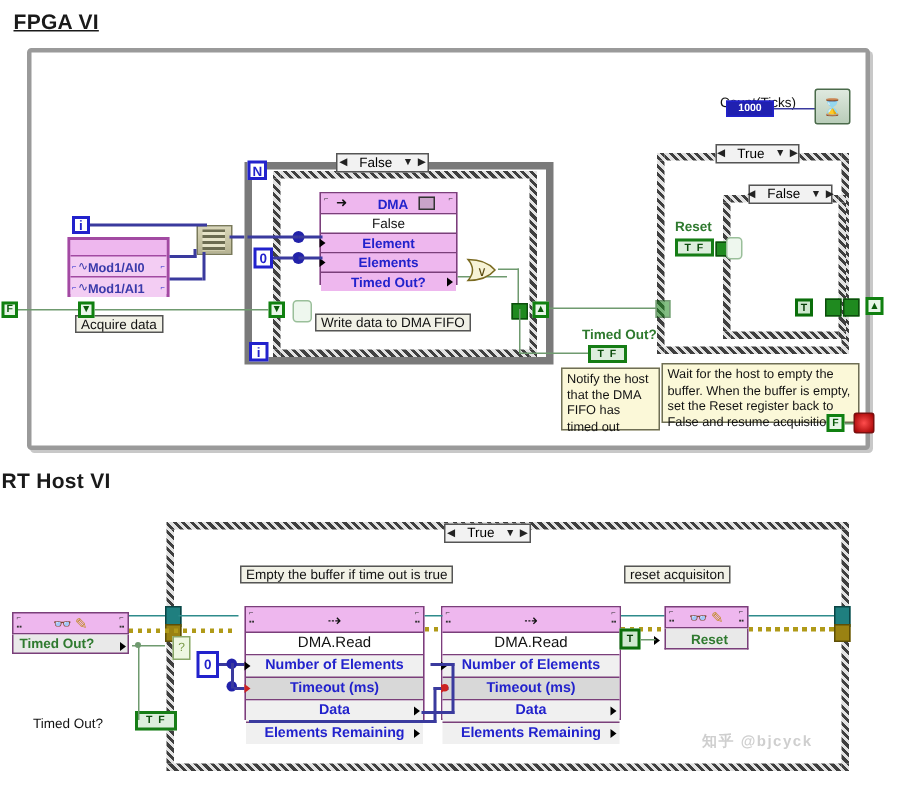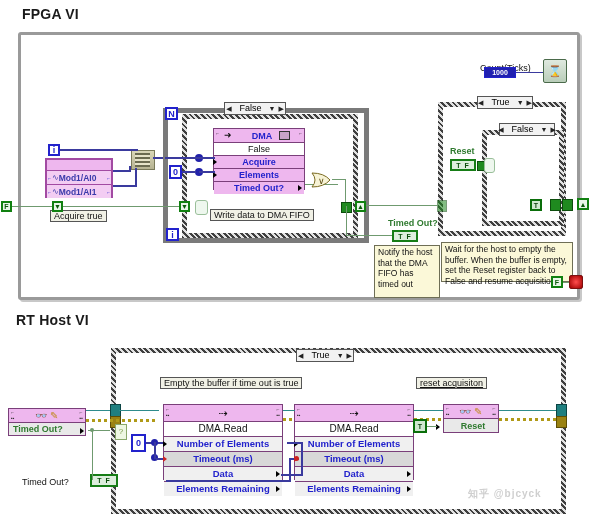--- a/index.html
+++ b/index.html
@@ -137,21 +137,21 @@
   .green-label{font-size:9px;color:#2f7a2f;font-weight:bold;white-space:nowrap;}
   .tiny-term{font-size:5px;color:#2222cc;}
   .watermark{
     font-size:10px;color:#cfcfcf;font-weight:bold;letter-spacing:1px;
     user-select:none;
   }
 </style>
 </head>
 <body>
 
-<div class="abs section-title" style="left:22px;top:6px;">FPGA VI</div>
+<div class="abs section-title" style="left:9px;top:6px;text-decoration:underline;">FPGA VI</div>
 
 <div class="abs diagram-frame" style="left:18px;top:32px;width:556px;height:262px;"></div>
 
 <div class="abs term-blue" style="left:48px;top:144px;width:12px;height:12px;">i</div>
 
 <div class="abs node-pink" style="left:45px;top:158px;width:68px;height:40px;border:2px solid #a24aa2;">
   <div style="height:10px;background:#eeb7ee;"></div>
   <div style="position:relative;height:13px;border-top:1px solid #a24aa2;background:#f3cdf3;display:flex;align-items:center;">
     <span class="tiny-term" style="margin:0 1px;">⌐</span>
     <span style="font-size:8px;color:#3a3aaa;">∿</span>
@@ -159,21 +159,21 @@
     <span class="tiny-term" style="position:absolute;right:1px;">⌐</span>
   </div>
   <div style="position:relative;height:13px;border-top:1px solid #a24aa2;background:#f3cdf3;display:flex;align-items:center;">
     <span class="tiny-term" style="margin:0 1px;">⌐</span>
     <span style="font-size:8px;color:#3a3aaa;">∿</span>
     <span class="io-name">Mod1/AI1</span>
     <span class="tiny-term" style="position:absolute;right:1px;">⌐</span>
   </div>
 </div>
 
-<div class="abs label-box" style="left:50px;top:210px;">Acquire true</div>
+<div class="abs label-box" style="left:50px;top:210px;">Acquire data</div>
 
 <div class="abs" style="left:131px;top:150px;width:22px;height:18px;border:1px solid #7a7a5a;background:linear-gradient(#d9d6b8,#b6b392);">
   <div style="position:absolute;left:3px;top:2px;width:15px;height:14px;background:repeating-linear-gradient(0deg,#6b6b50 0 2px,#e6e3c8 2px 4px);"></div>
 </div>
 
 <div class="abs wire wire-blue" style="left:60px;top:149px;width:78px;height:2px;"></div>
 <div class="abs wire wire-blue" style="left:113px;top:170px;width:18px;height:2px;"></div>
 <div class="abs wire wire-blue" style="left:113px;top:185px;width:22px;height:2px;"></div>
 <div class="abs wire wire-blue" style="left:129px;top:166px;width:2px;height:6px;"></div>
 <div class="abs wire wire-blue" style="left:135px;top:168px;width:2px;height:19px;"></div>
@@ -198,21 +198,21 @@
   <div class="node-head">
     <span style="position:absolute;left:2px;top:1px;font-size:5px;color:#333;">⌐</span>
     <span style="position:absolute;left:10px;top:1px;font-size:9px;color:#111;">➜</span>
     <span style="font-size:9px;color:#2222cc;font-weight:bold;margin-left:6px;">DMA</span>
     <span style="position:absolute;right:14px;top:2px;width:9px;height:7px;border:1px solid #333;background:#c9a3c9;"></span>
     <span style="position:absolute;right:2px;top:1px;font-size:5px;color:#333;">⌐</span>
   </div>
   <div class="node-row" style="background:#fff;color:#111;font-weight:normal;">False</div>
   <div class="node-row pink">
     <span class="ltarrow"></span>
-    <span>Acquire</span>
+    <span>Element</span>
   </div>
   <div class="node-row pink">
     <span class="ltarrow"></span>
     <span>Elements</span>
   </div>
   <div class="node-row pink last">
     <span>Timed Out?</span>
     <span class="rtarrow"></span>
   </div>
 </div>
@@ -248,21 +248,21 @@
 <div class="abs wire wire-green" style="left:63px;top:206px;width:116px;height:1px;"></div>
 <div class="abs" style="left:195px;top:200px;width:11px;height:13px;border:1px solid #9abf9a;background:#eef7ee;border-radius:3px;"></div>
 
 <div class="abs label-box" style="left:210px;top:209px;">Write data to DMA FIFO</div>
 
 <div class="abs plain-label" style="left:388px;top:218px;color:#2f7a2f;font-weight:bold;">Timed Out?</div>
 <div class="abs bool-ind" style="left:392px;top:230px;width:26px;height:12px;">T F</div>
 <div class="abs wire wire-green" style="left:346px;top:206px;width:1px;height:30px;"></div>
 <div class="abs wire wire-green" style="left:346px;top:235px;width:46px;height:1px;"></div>
 
-<div class="abs comment" style="left:374px;top:245px;width:66px;height:53px;">Notify the host that the DMA FIFO has timed out</div>
+<div class="abs comment" style="left:374px;top:245px;width:66px;height:42px;">Notify the host that the DMA FIFO has timed out</div>
 
 <div class="abs plain-label" style="left:480px;top:63px;">Count(Ticks)</div>
 <div class="abs num-const-blue" style="left:484px;top:67px;width:32px;height:11px;">1000</div>
 <div class="abs wire wire-blue" style="left:516px;top:72px;width:28px;height:1px;"></div>
 <div class="abs timer-icon" style="left:543px;top:59px;width:24px;height:24px;">⌛</div>
 
 <div class="abs" style="left:438px;top:102px;width:128px;height:134px;background:#fff;
      border:5px solid;border-image:repeating-linear-gradient(45deg,#3f3f3f 0 2px,#e2e2e2 2px 4px) 5;box-sizing:border-box;"></div>
 
 <div class="abs case-selector" style="left:477px;top:96px;width:56px;">
@@ -293,34 +293,34 @@
 <div class="abs term-green" style="left:577px;top:198px;width:12px;height:12px;">▲</div>
 <div class="abs tunnel-green" style="left:437px;top:200px;width:8px;height:10px;opacity:.55;"></div>
 <div class="abs wire wire-green" style="left:366px;top:205px;width:72px;height:1px;"></div>
 
 <div class="abs comment" style="left:441px;top:242px;width:132px;height:40px;">Wait for the host to empty the buffer. When the buffer is empty, set the Reset register back to False and resume acquisition</div>
 
 <div class="abs term-green" style="left:551px;top:276px;width:12px;height:12px;">F</div>
 <div class="abs wire wire-green" style="left:563px;top:282px;width:7px;height:1px;"></div>
 <div class="abs stop-icon" style="left:569px;top:275px;width:14px;height:14px;"></div>
 
-<div class="abs section-title" style="left:16px;top:312px;">RT Host VI</div>
+<div class="abs section-title" style="left:1px;top:312px;">RT Host VI</div>
 
 <div class="abs" style="left:111px;top:348px;width:455px;height:166px;background:#fff;
      border:5px solid;border-image:repeating-linear-gradient(45deg,#3f3f3f 0 2px,#e2e2e2 2px 4px) 5;box-sizing:border-box;"></div>
 
 <div class="abs case-selector" style="left:296px;top:349px;width:58px;">
   <span class="case-arrow">◀</span>
   <span class="case-label">True</span>
   <span class="case-dn">▼</span>
   <span class="case-arrow">▶</span>
 </div>
 
 <div class="abs label-box" style="left:160px;top:377px;">Empty the buffer if time out is true</div>
-<div class="abs label-box" style="left:416px;top:377px;text-decoration:underline;">reset acquisiton</div>
+<div class="abs label-box" style="left:416px;top:377px;">reset acquisiton</div>
 
 <div class="abs rw-node" style="left:8px;top:408px;width:78px;height:15px;">
   <span style="position:absolute;left:2px;top:0px;font-size:5px;color:#333;line-height:6px;">⌐<br>▪▪</span>
   <span style="font-size:10px;color:#2aa0a0;">👓</span>
   <span style="font-size:10px;color:#c08a20;margin-left:2px;">✎</span>
   <span style="position:absolute;right:2px;top:0px;font-size:5px;color:#333;line-height:6px;">⌐<br>▪▪</span>
 </div>
 <div class="abs rw-name" style="left:8px;top:423px;width:78px;height:13px;">Timed Out?</div>
 <div class="abs" style="left:80px;top:428px;width:0;height:0;border-left:4px solid #000;border-top:3px solid transparent;border-bottom:3px solid transparent;"></div>
 

